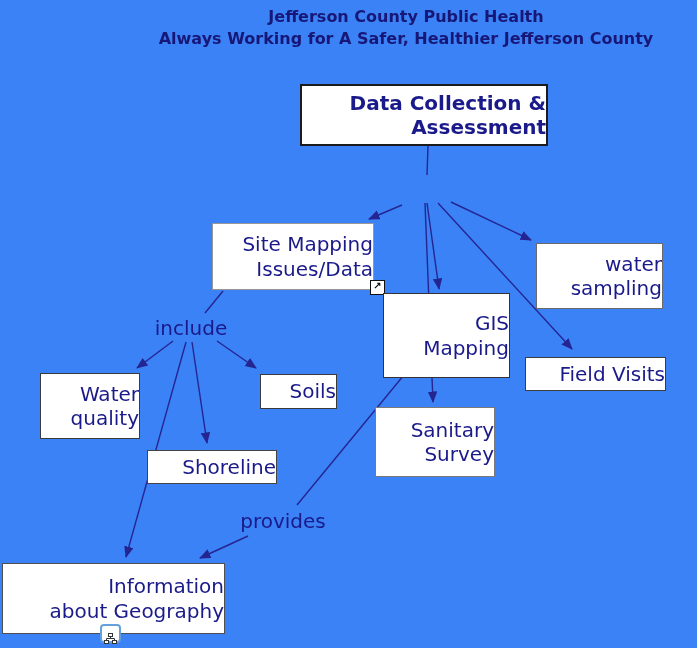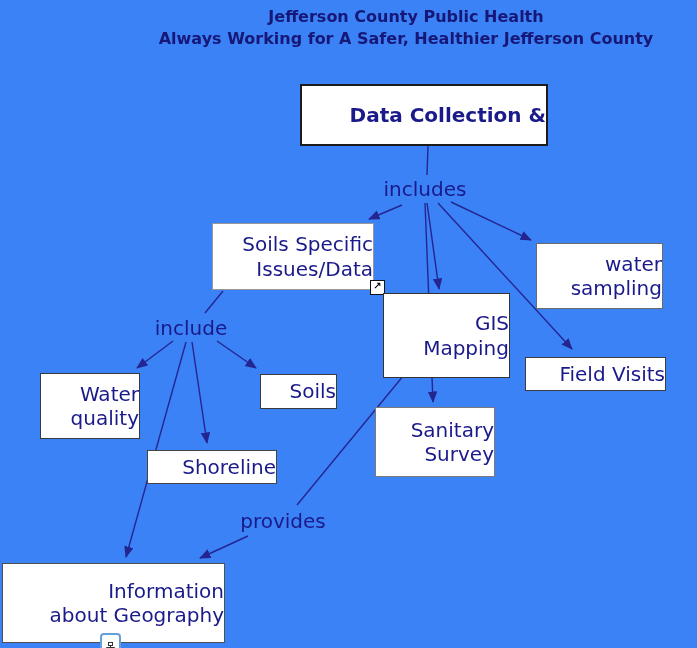--- a/index.html
+++ b/index.html
@@ -49,21 +49,21 @@
   
   #n-main   { left:300px; top:84px;  width:248px; height:62px; border:2px solid #1b1b1b; font-weight:bold; }
   #n-site   { left:212px; top:223px; width:162px; height:67px; border-color:#979797; }
   #n-water-sampling { left:536px; top:243px; width:127px; height:66px; border-color:#6a6a6a; }
   #n-gis    { left:383px; top:293px; width:127px; height:85px; border-color:#333333; }
   #n-field  { left:525px; top:357px; width:141px; height:34px; border-color:#3d3d3d; }
   #n-water-quality  { left:40px;  top:373px; width:100px; height:66px; border-color:#3a3a3a; }
   #n-soils  { left:260px; top:374px; width:77px;  height:35px; border-color:#3a3a3a; }
   #n-shoreline { left:147px; top:450px; width:130px; height:34px; border-color:#444444; }
   #n-sanitary  { left:375px; top:407px; width:120px; height:70px; border-color:#7a7a7a; }
-  #n-information { left:2px; top:563px; width:223px; height:80px; border-color:#4f4f4f; }
+  #n-information { left:2px; top:563px; width:223px; height:71px; border-color:#4f4f4f; }
   #lbl-includes { left:375px; top:177px; width:100px; }
   #lbl-include  { left:146px; top:316px; width:90px;  }
   #lbl-provides { left:228px; top:509px; width:110px; }
   .resource-link-icon {
     position: absolute;
     right: -12px; bottom: -6px;
     width: 15px; height: 15px;
     background: #ffffff;
     border: 1.5px solid #111111;
     box-sizing: border-box;
@@ -110,26 +110,26 @@
       <line x1="192" y1="342" x2="207" y2="443" marker-end="url(#arrow)"></line>
       <line x1="217" y1="341" x2="256" y2="368" marker-end="url(#arrow)"></line>
       <line x1="186" y1="342" x2="126" y2="557" marker-end="url(#arrow)"></line>
       <line x1="413" y1="364" x2="297" y2="505"></line>
       <line x1="248" y1="536" x2="200" y2="558" marker-end="url(#arrow)"></line>
     </g>
   </svg>
 
   <div class="node" id="n-main">
     <span>Data Collection &amp;</span>
+    <span>Assessment</span>
   </div>
 
-  <div class="link-label" id="lbl-includes">includes</div>
 
   <div class="node" id="n-site">
-    <span>Soils Specific</span>
+    <span>Site Mapping</span>
     <span>Issues/Data</span>
     <span class="resource-link-icon">
       <span>↗</span>
     </span>
   </div>
 
   <div class="node" id="n-water-sampling">
     <span>water</span>
     <span>sampling</span>
   </div>

